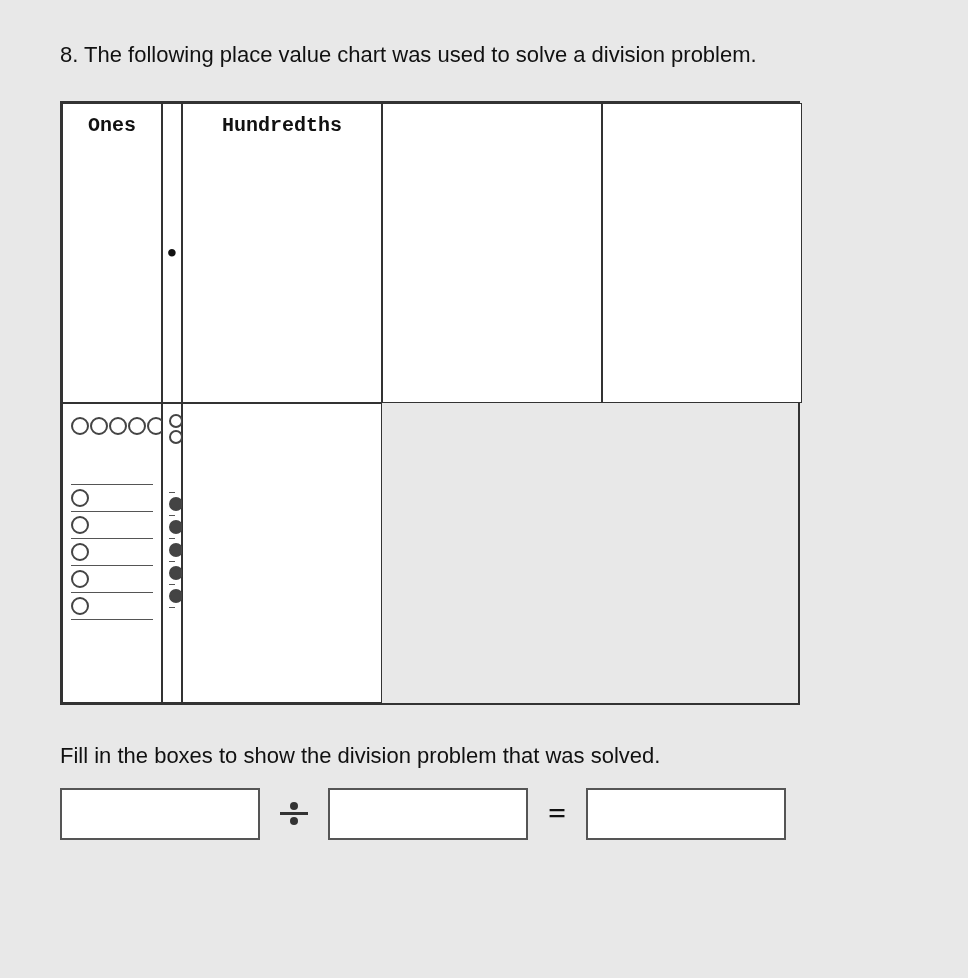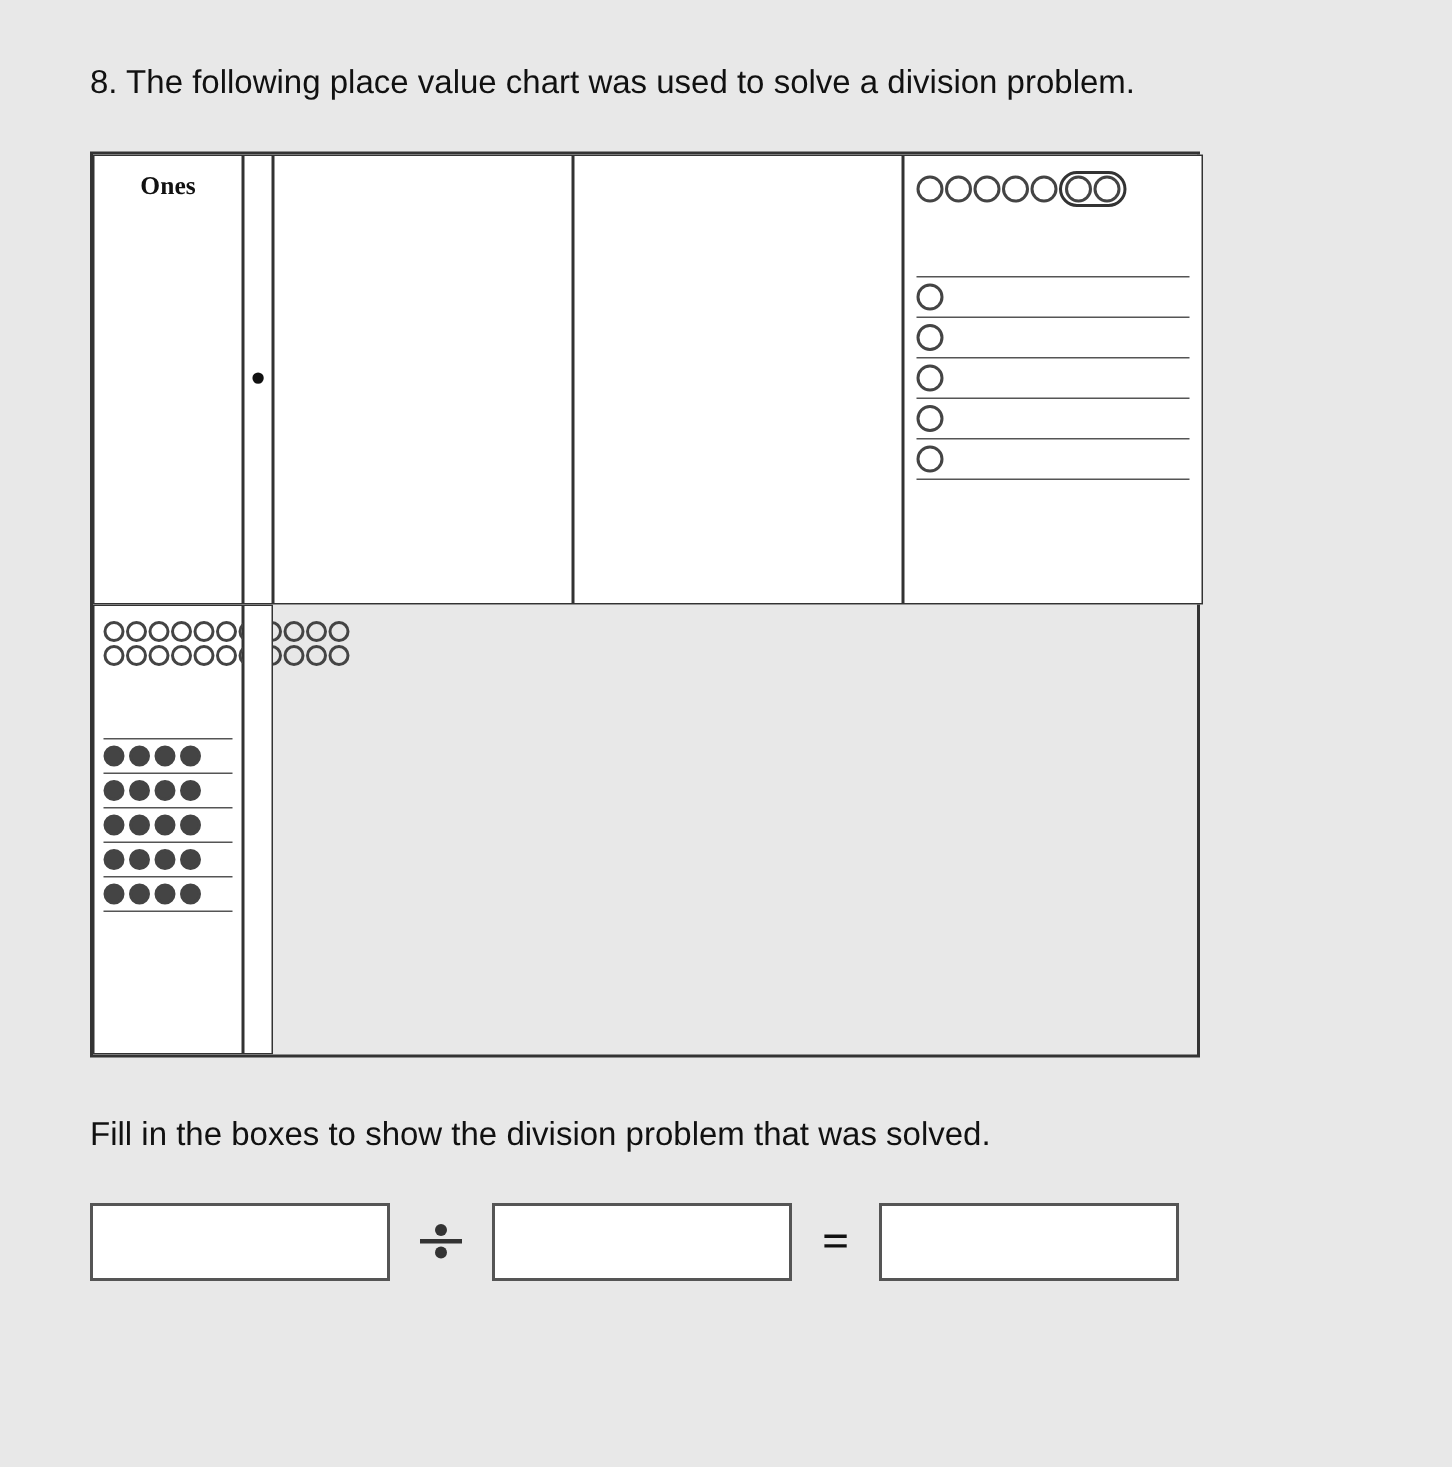--- a/index.html
+++ b/index.html
@@ -26,23 +26,23 @@
       display: grid;
       grid-template-columns: 100px 20px 200px 220px 200px;
       width: 740px;
       margin-bottom: 36px;
     }
 
     .header-cell {
       border: 1.5px solid #333;
       text-align: center;
       padding: 10px 6px;
-      font-size: 17px;
+      font-size: 20px;
       font-weight: bold;
-      font-family: Liberation Serif, serif;
+      font-family: Liberation Mono, monospace;
       background: #fff;
     }
 
     .dot-separator {
       border: 1.5px solid #333;
       background: #fff;
       display: flex;
       align-items: center;
       justify-content: center;
       font-size: 28px;
@@ -189,21 +189,21 @@
     .thousandths-cell {
       border: 1.5px solid #333;
       background: #fff;
       min-height: 300px;
     }
 
     
     .fill-text {
       font-size: 22px;
       font-family: Arial, sans-serif;
-      margin-bottom: 30px;
+      margin-bottom: 16px;
       line-height: 1.4;
     }
 
     .division-boxes {
       display: flex;
       align-items: center;
       gap: 20px;
       margin-top: 10px;
     }
 
@@ -247,20 +247,21 @@
 
 <p class="question-text">
   <span>8.</span>
   <span>The following place value chart was used to solve a division problem.</span>
 </p>
 
 <div class="chart-container">
 
   <div class="header-cell">Ones</div>
   <div class="dot-separator">•</div>
+  <div class="header-cell">Hundredths</div>
 
   <div class="ones-cell body-cell">
   </div>
 
   <div class="dot-sep-body"></div>
 
   <div class="tenths-cell body-cell">
 
     <div class="tenths-top">
       <div class="circle-sm"></div>

